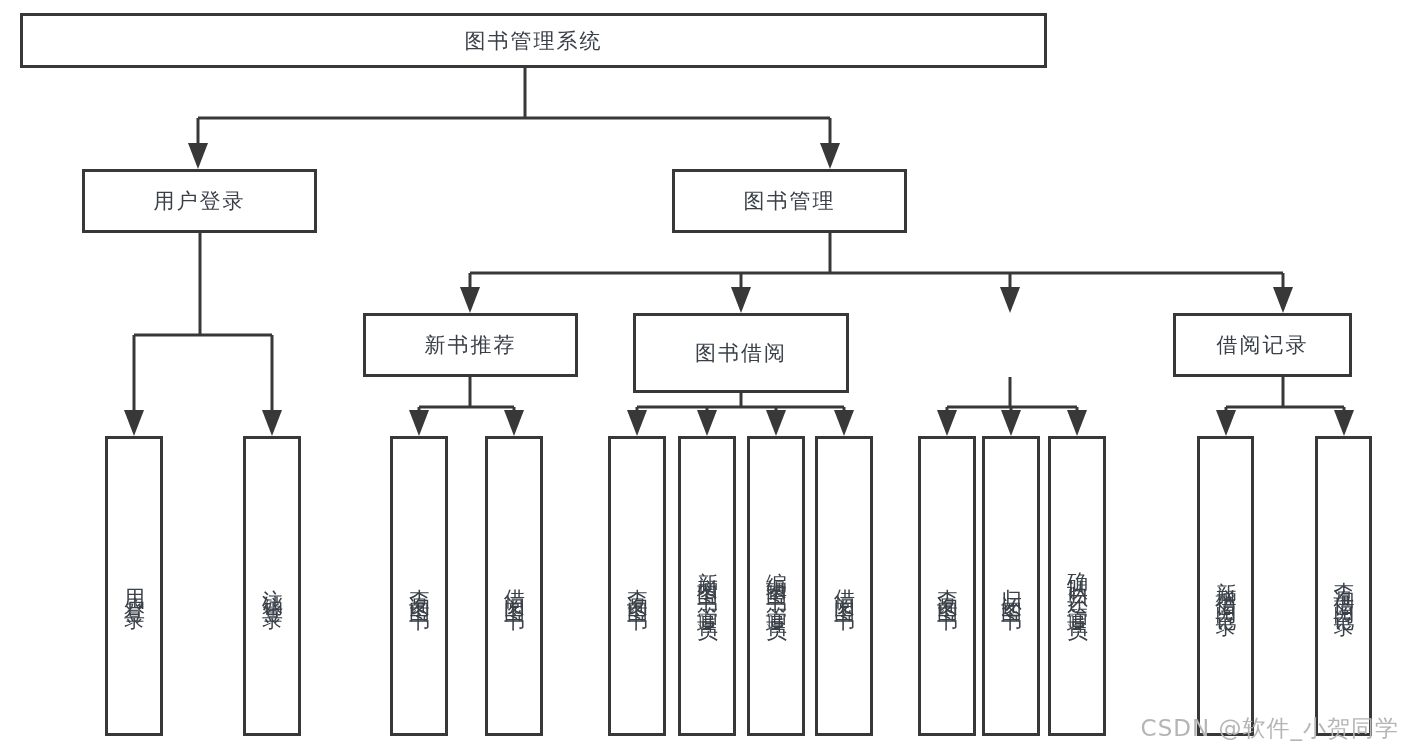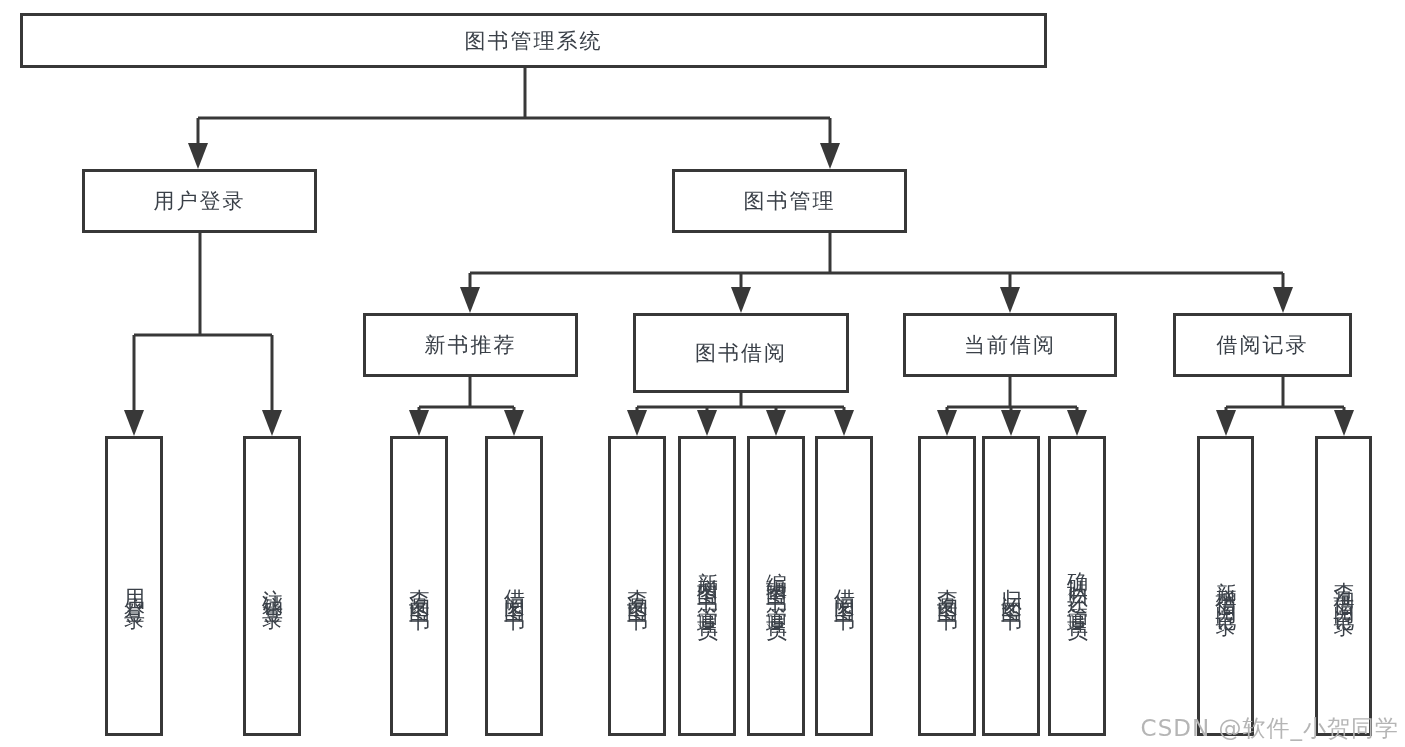--- a/index.html
+++ b/index.html
@@ -135,23 +135,20 @@
   <div class="node h" style="left:672px;top:169px;width:235px;height:64px">
     <span>图书管理</span>
   </div>
 
   <div class="node h" style="left:363px;top:313px;width:215px;height:64px">
     <span>新书推荐</span>
   </div>
   <div class="node h" style="left:633px;top:313px;width:216px;height:80px">
     <span>图书借阅</span>
   </div>
-  <div class="node h" style="left:903px;top:313px;width:214px;height:64px">
-    <span>当前借阅</span>
-  </div>
   <div class="node h" style="left:1173px;top:313px;width:179px;height:64px">
     <span>借阅记录</span>
   </div>
 
   <div class="node v" style="left:105px;top:436px;width:58px;height:300px">
     <span class="vtext">用户登录</span>
   </div>
   <div class="node v" style="left:243px;top:436px;width:58px;height:300px">
     <span class="vtext">注销登录</span>
   </div>

